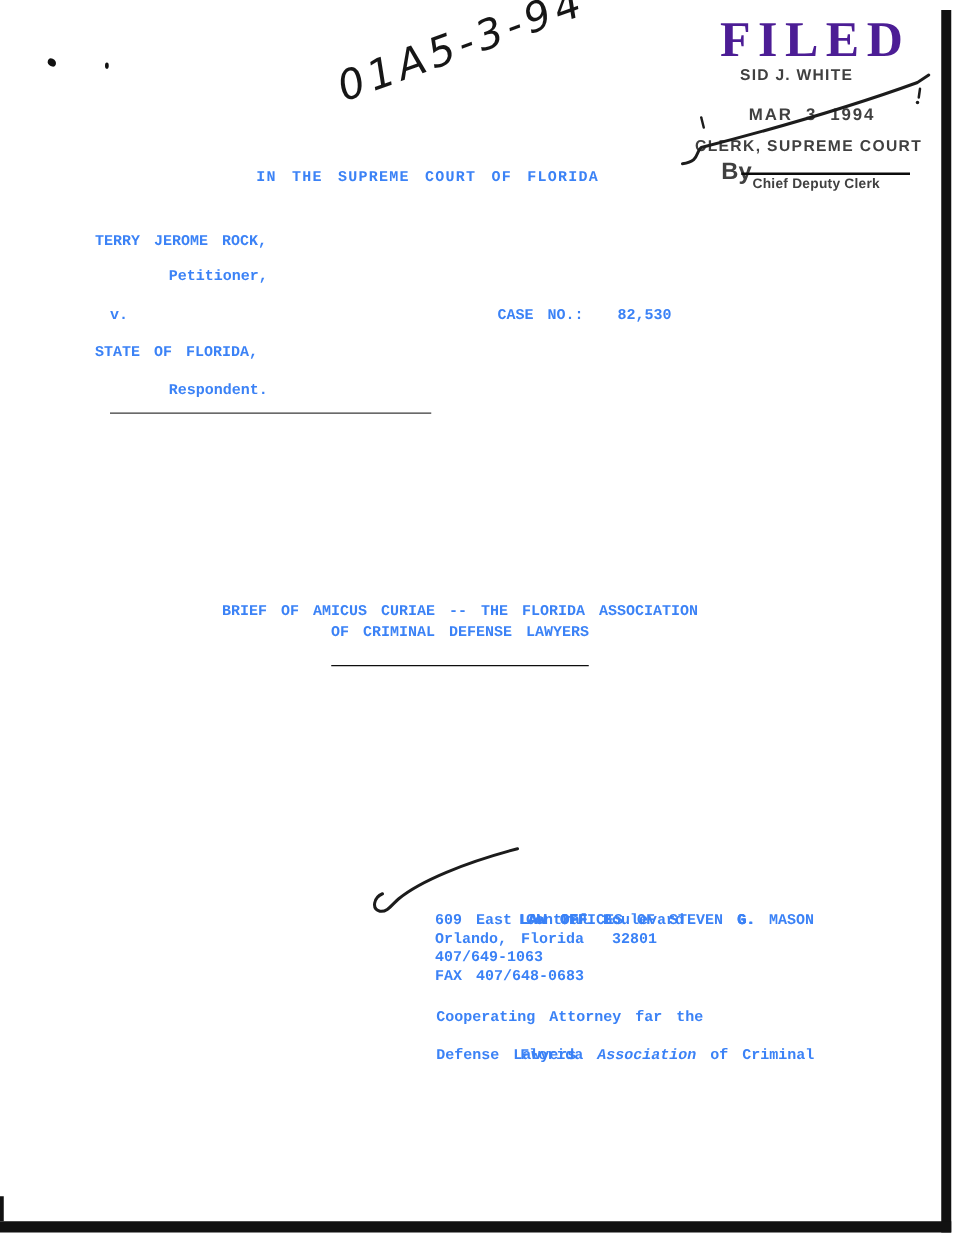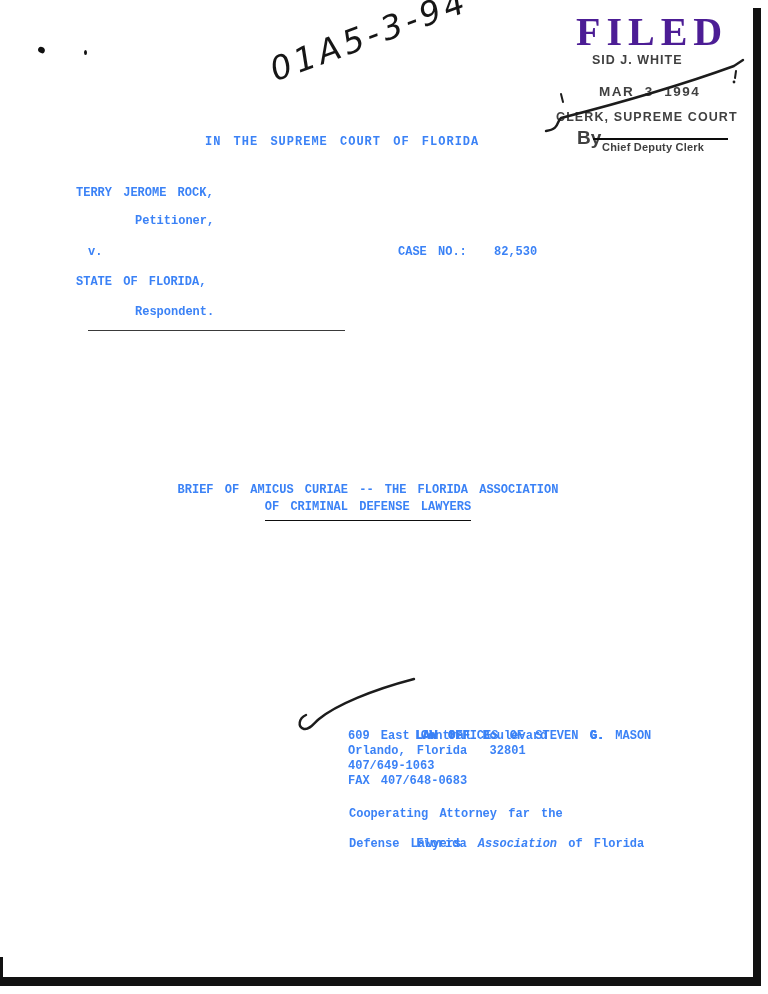--- a/index.html
+++ b/index.html
@@ -34,21 +34,21 @@
     font-family:"DejaVu Sans",sans-serif;
     font-style:italic;
     font-weight:400;
     color:#161616;
     white-space:pre;
     transform:rotate(-20deg);
     transform-origin:0 100%;
   }
   .rule{position:absolute;background:#2a2a2a;}
   .ink{position:absolute;background:#111;}
-  .underlined{border-bottom:1.6px solid #0e0e0e;padding-bottom:5px;display:inline-block;}
+  .underlined{border-bottom:1.6px solid #0e0e0e;padding-bottom:18px;display:inline-block;}
   .ital{font-style:italic;}
   .xb{text-shadow:0.6px 0 0 currentColor, 0 0.4px 0 currentColor;}
   svg.overlay{position:absolute;left:0;top:0;width:768px;height:994px;pointer-events:none;}
   .centerwrap{position:absolute;text-align:center;}
 </style>
 </head>
 <body>
 
 <div class="page">
 
@@ -95,21 +95,21 @@
     </div>
     <div class="mono" style="left:348px;top:729px;">609 East Central Boulevard</div>
     <div class="mono" style="left:348px;top:744px;">Orlando, Florida  32801</div>
     <div class="mono" style="left:348px;top:759px;">407/649-1063</div>
     <div class="mono" style="left:348px;top:774px;">FAX 407/648-0683</div>
   </div>
 
   <div>
     <div class="mono" style="left:349px;top:807px;">Cooperating Attorney far the</div>
     <div class="mono" style="left:349px;top:822px;">
-      <span>Florida </span><span class="ital">Association</span><span> of Florida</span>
+      <span>Florida </span><span class="ital">Association</span><span> of Criminal</span>
     </div>
     <div class="mono" style="left:349px;top:837px;">Defense Lawyers</div>
   </div>
 
   <svg class="overlay" viewBox="0 0 768 994">
     <path d="M 546 131 C 560 129 556 122 561 118 C 600 108 668 90 734 66 l 9 -6" fill="none" stroke="#1c1c1c" stroke-width="2.4" stroke-linecap="round"></path>
     <path d="M 561 94 l 2 8" fill="none" stroke="#1c1c1c" stroke-width="2" stroke-linecap="round"></path>
     <path d="M 736 71 l -1 7" fill="none" stroke="#1c1c1c" stroke-width="2" stroke-linecap="round"></path>
     <circle cx="734" cy="82" r="1.4" fill="#1c1c1c"></circle>
     <path d="M 414 679 C 372 690 336 705 319 719 C 314 723 310 730 304 729 C 297 727 299 718 306 715" fill="none" stroke="#1c1c1c" stroke-width="2.4" stroke-linecap="round"></path>

